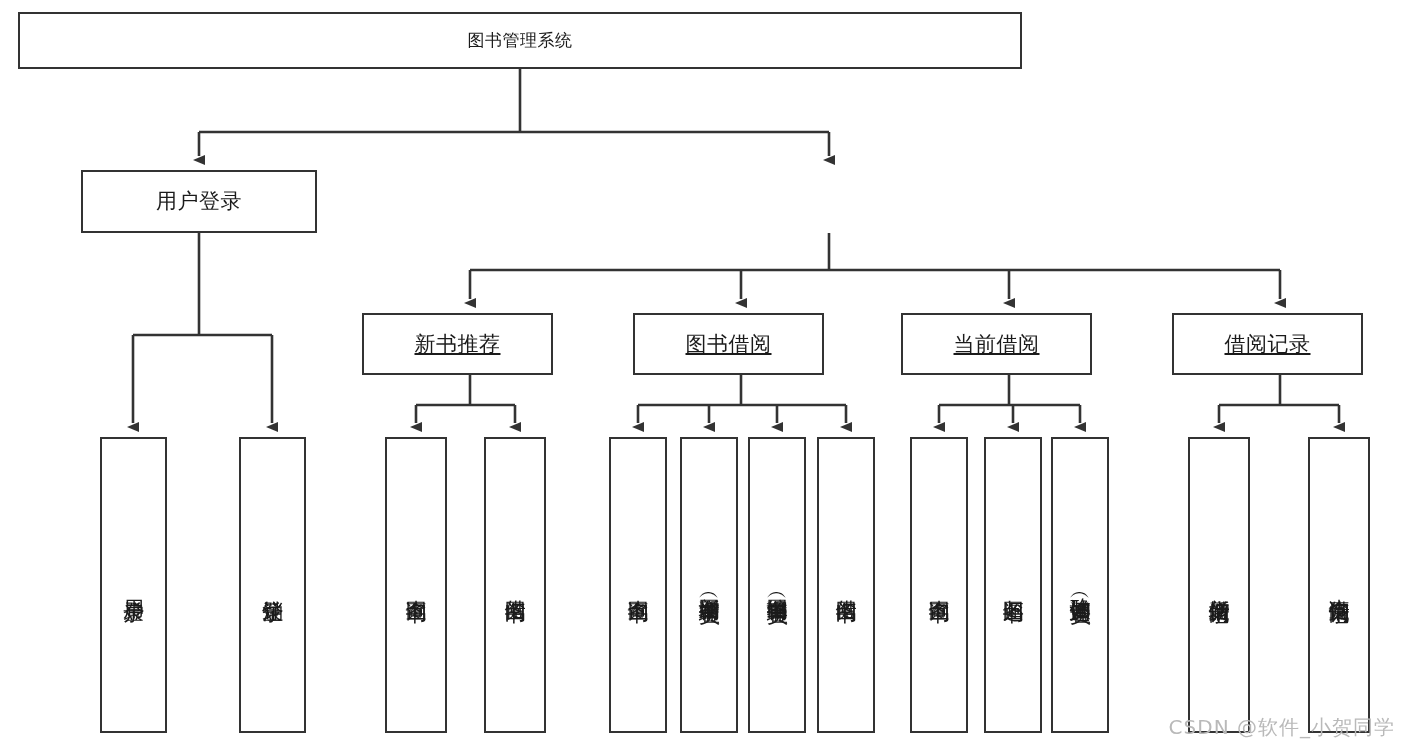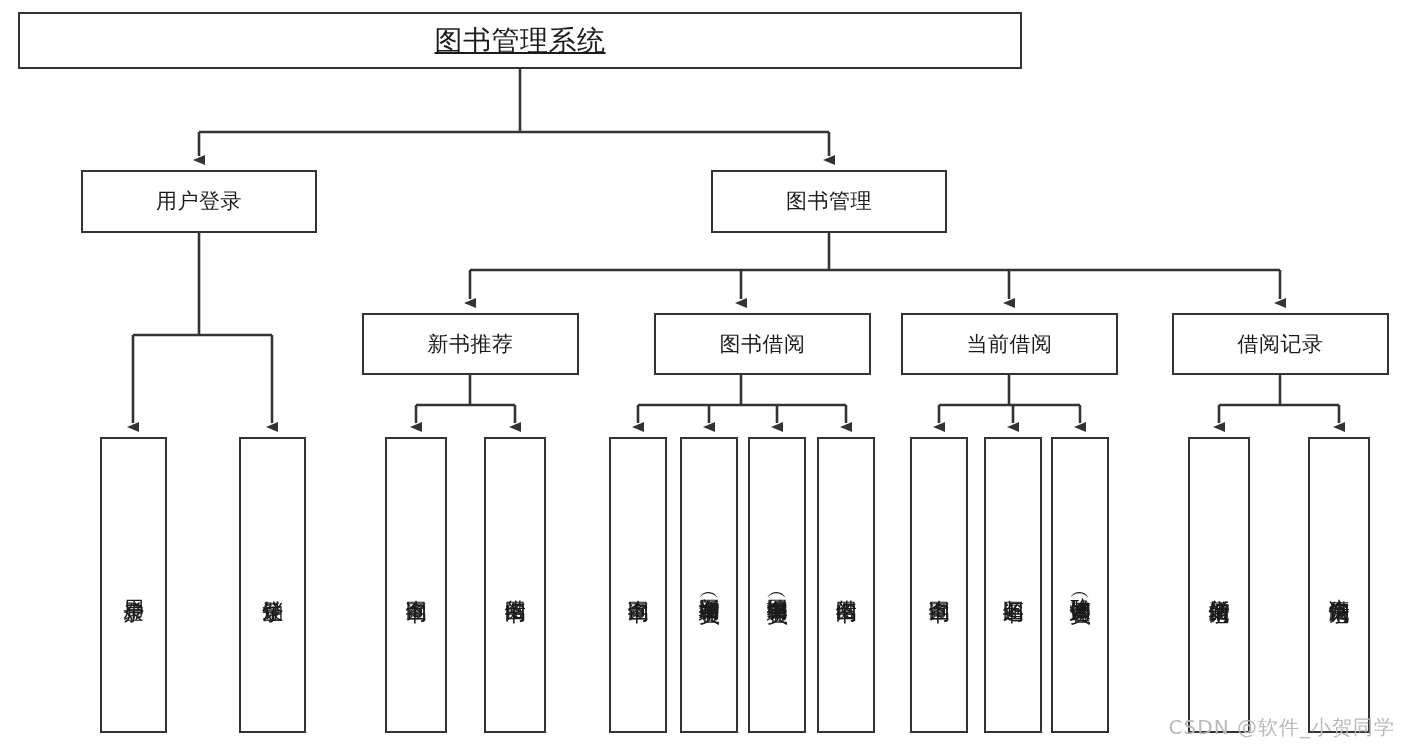--- a/index.html
+++ b/index.html
@@ -42,33 +42,33 @@
     line-height: 1.18;
     letter-spacing: 0.5px;
   }
   .node.root {
     left: 18px;
     top: 12px;
     width: 1004px;
     height: 57px;
   }
   .node.root .label {
-    font-size: 28px;
-    text-decoration: underline;
+    font-size: 17px;
   }
   .node.lvl2 {
     height: 63px;
     width: 236px;
   }
   .node.lvl2 .label {
     font-size: 21px;
   }
   .node.lvl3 {
     height: 62px;
-    width: 217px;
+    width: 191px;
+    text-decoration: underline;
   }
   .node.lvl3 .label {
     font-size: 21px;
   }
   .node.leaf {
     top: 437px;
     height: 296px;
     border-width: 2px;
   }
   .node.leaf .label {
@@ -78,21 +78,21 @@
     white-space: nowrap;
     line-height: 1.08;
     letter-spacing: 1px;
     max-height: 286px;
   }
   
   .n-user-login   { left: 81px;  top: 170px; }
   .n-book-manage  { left: 711px; top: 170px; }
   
   .n-new-rec      { left: 362px;  top: 313px; }
-  .n-borrow       { left: 633px;  top: 313px; margin-left: 21px; }
+  .n-borrow       { left: 633px;  top: 313px; }
   .n-current      { left: 901px;  top: 313px; }
   .n-record       { left: 1172px; top: 313px; }
   
   .l-u1 { left: 100px; width: 67px; }
   .l-u2 { left: 239px; width: 67px; }
   
   .l-n1 { left: 385px; width: 62px; }
   .l-n2 { left: 484px; width: 62px; }
   
   .l-b1 { left: 609px; width: 58px; }
@@ -172,23 +172,20 @@
     </g>
   </svg>
 
   <div class="node root">
     <span class="label">图书管理系统</span>
   </div>
 
   <div class="node lvl2 n-user-login">
     <span class="label">用户登录</span>
   </div>
-  <div class="node lvl2 n-book-manage">
-    <span class="label">图书管理</span>
-  </div>
 
   <div class="node lvl3 n-new-rec">
     <span class="label">新书推荐</span>
   </div>
   <div class="node lvl3 n-borrow">
     <span class="label">图书借阅</span>
   </div>
   <div class="node lvl3 n-record">
     <span class="label">借阅记录</span>
   </div>

